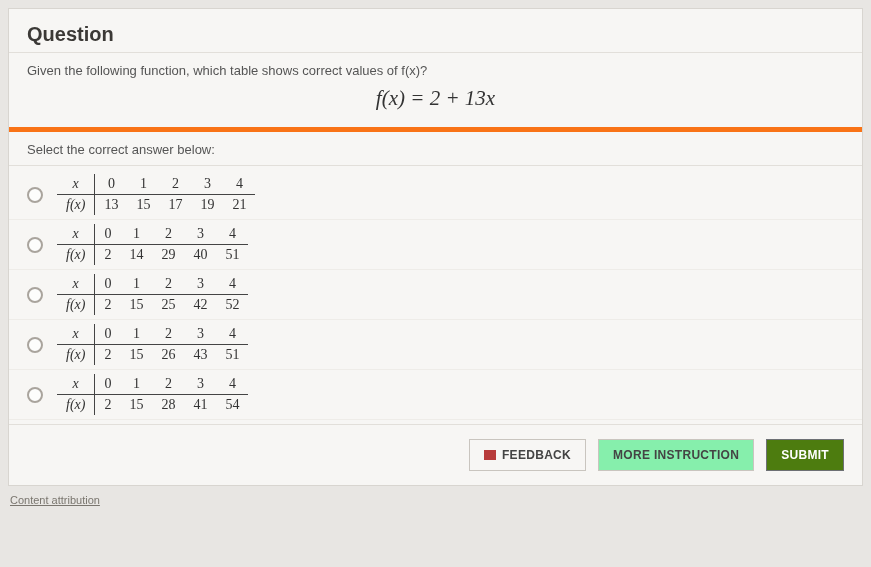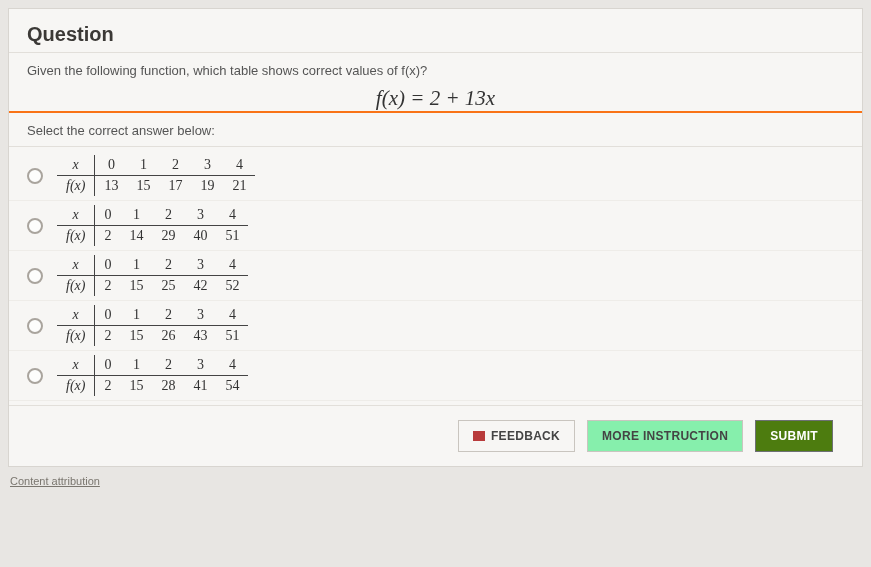--- a/index.html
+++ b/index.html
@@ -19,24 +19,24 @@
     .question-header {
       padding: 14px 6px 6px 18px;
       border-bottom: 1px solid #e2dfda;
     }
     .question-title {
       font-size: 20px;
       font-weight: 700;
       color: #3b3936;
     }
     .prompt {
-      padding: 10px 18px 0 18px;
+      padding: 10px 18px 16px 18px;
       font-size: 13px;
       color: #555;
-      border-bottom: 2px solid #f97316;
+      border-bottom: 5px solid #f97316;
     }
     .func-line {
       text-align: center;
       font-family: 'Times New Roman', serif;
       font-size: 21px;
       color: #333;
       margin-top: 8px;
       font-style: italic;
     }
     .select-prompt {
@@ -80,21 +80,21 @@
       border-bottom: 1px solid #444;
     }
     table.value-table th {
       font-style: italic;
       border-right: 1px solid #444;
     }
     table.value-table tr:last-child th {
       border-bottom: none;
     }
     .footer-bar {
-      padding: 14px 29px;
+      padding: 14px 18px;
       display: flex;
       justify-content: flex-end;
       gap: 12px;
       border-top: 1px solid #e2dfda;
     }
     .btn {
       padding: 8px 14px;
       font-size: 12px;
       font-weight: 600;
       letter-spacing: 0.3px;

